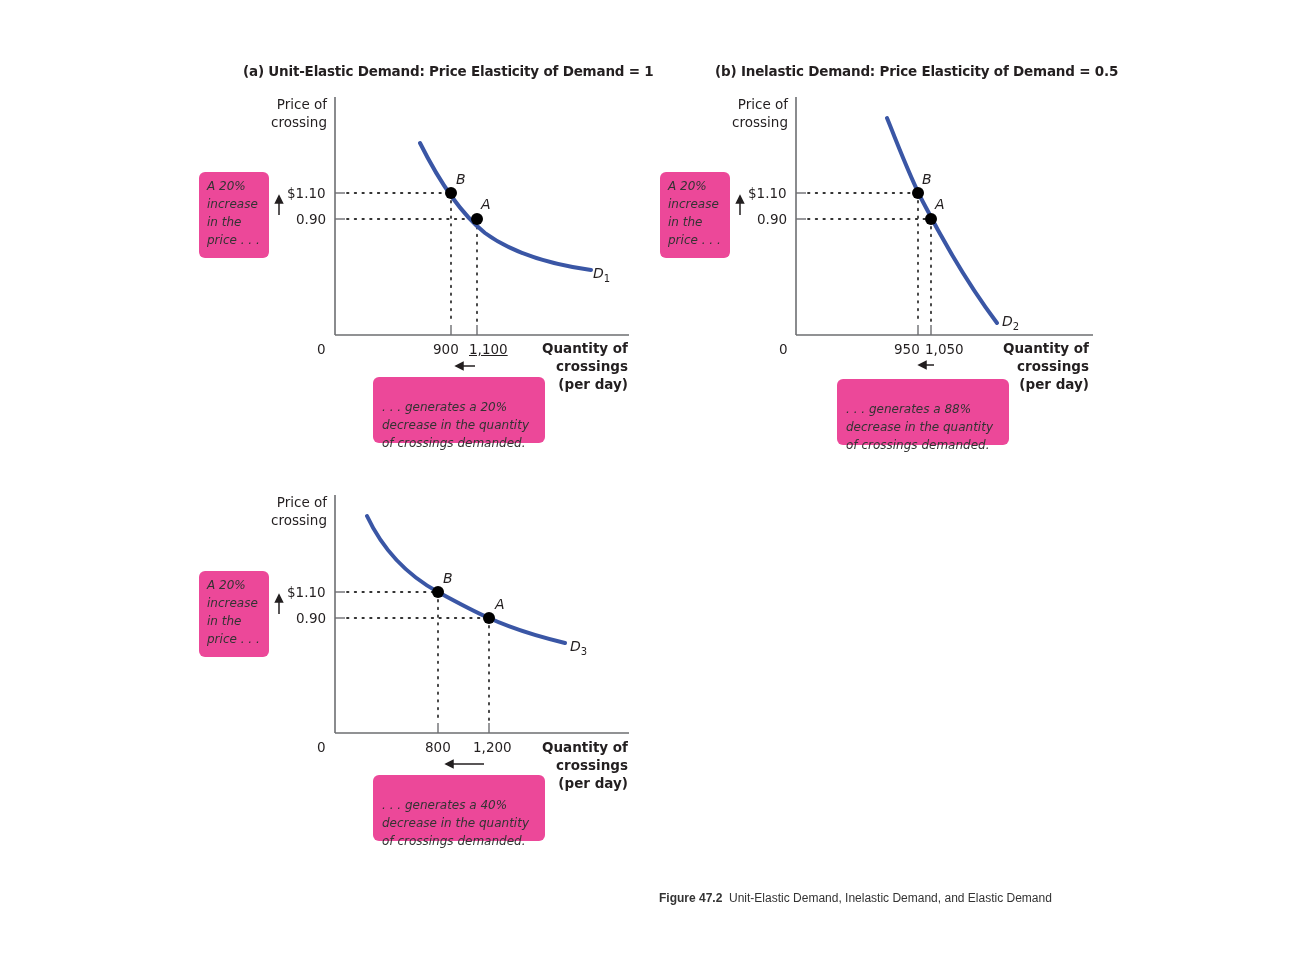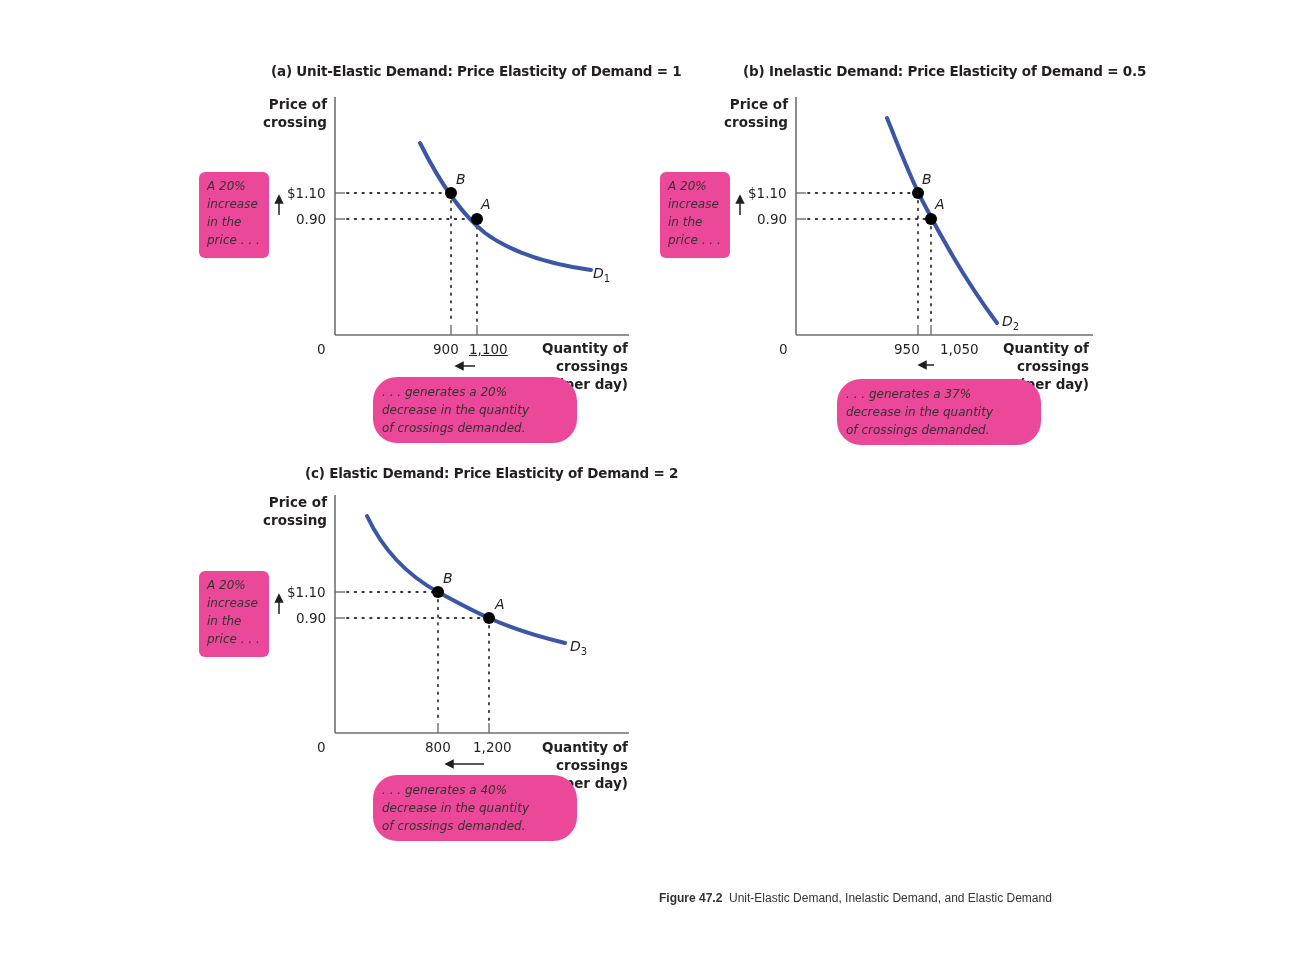--- a/index.html
+++ b/index.html
@@ -1,31 +1,31 @@
 <!DOCTYPE html>
 <html><head>
   <meta charset="utf-8">
   <style>
     html, body { margin: 0; padding: 0; background: #ffffff; }
     body { width: 1293px; height: 970px; position: relative; overflow: hidden;
            font-family: "DejaVu Sans", sans-serif; color: #231f20; }
     .panel { position: absolute; width: 460px; height: 400px; }
     .panel svg { position: absolute; left: 0; top: 0; overflow: visible; }
     .ptitle { position: absolute; font-family: "DejaVu Sans", sans-serif; font-weight: bold;
-              font-size: 13.5px; white-space: nowrap; letter-spacing: -0.2px; margin-left: 28px; }
-    .ylabel { position: absolute; font-weight: bold; font-size: 13.5px; text-align: right;
+              font-size: 13.5px; white-space: nowrap; letter-spacing: -0.2px; }
+    .ylabel { position: absolute; font-weight: normal; font-size: 13.5px; text-align: right;
               line-height: 18px; white-space: nowrap; }
     .xlabel { position: absolute; font-weight: bold; font-size: 13.5px; text-align: right;
               line-height: 18px; white-space: nowrap; }
     .tick { position: absolute; font-size: 13.5px; white-space: nowrap; }
     .callout { position: absolute; background: #ec4899; border-radius: 6px;
                font-style: italic; font-size: 12px; line-height: 18px; color: #333;
                box-sizing: border-box; }
     .callout-left { width: 70px; height: 86px; padding: 5px 0 0 8px; }
-    .callout-bottom { width: 204px; height: 66px; padding: 6px 0 0 9px; border-radius: 24px; }
+    .callout-bottom { width: 172px; height: 66px; padding: 21px 0 0 9px; }
     .callout span { display: block; white-space: nowrap; }
     .plabel { position: absolute; font-style: italic; font-size: 14px; }
     .dlabel { position: absolute; font-style: italic; font-size: 14px; }
     .dlabel sub { font-size: 10px; font-style: normal; }
     .caption { position: absolute; left: 659px; top: 891px; font-family: "Liberation Sans", sans-serif;
                color: #333; }
     .caption .l1, .caption .l2 { font-size: 12px; line-height: 15px; white-space: nowrap; }
     .caption .l3 { font-size: 14px; line-height: 17px; white-space: nowrap; }
     .caption b { font-weight: bold; }
   </style>
@@ -104,41 +104,40 @@
     <path d="M 85 160 L 85 143 M 81.5 148 L 85 141 L 88.5 148 Z" stroke="#231f20" stroke-width="1.5" fill="#231f20"></path>
     <path d="M 279 310 L 266 310 M 271 306.5 L 264 310 L 271 313.5 Z" stroke="#231f20" stroke-width="1.5" fill="#231f20"></path>
   </svg>
   <div class="plabel" style="left:267px; top:116px;">B</div>
   <div class="plabel" style="left:280px; top:141px;">A</div>
   <div class="dlabel" style="left:347px; top:258px;"><span>D</span><sub>2</sub></div>
   <div class="tick" style="left:93px; top:130px;">$1.10</div>
   <div class="tick" style="left:102px; top:156px;">0.90</div>
   <div class="tick" style="left:124px; top:286px;">0</div>
   <div class="tick" style="left:239px; top:286px;">950</div>
-  <div class="tick" style="left:270px; top:286px;margin-left:15px;">1,050</div>
+  <div class="tick" style="left:270px; top:286px;">1,050</div>
   <div class="xlabel" style="right:26px; top:284px;">
     <div>Quantity of</div>
     <div>crossings</div>
     <div>(per day)</div>
   </div>
   <div class="callout callout-left" style="left:5px; top:117px;">
     <span>A 20%</span>
     <span>increase</span>
     <span>in the</span>
     <span>price . . .</span>
   </div>
   <div class="callout callout-bottom" style="left:182px; top:324px;">
-    <span>. . . generates a 37%</span>
+    <span>. . . generates a 88%</span>
     <span>decrease in the quantity</span>
     <span>of crossings demanded.</span>
   </div>
 </div>
 
 <div class="panel" style="left:195px; top:455px;">
-  <div class="ptitle" style="left:82px; top:10px;">(c) Elastic Demand: Price Elasticity of Demand = 2</div>
   <div class="ylabel" style="right:328px; top:38px;">
     <div>Price of</div>
     <div>crossing</div>
   </div>
   <svg width="460" height="400">
     <line x1="140" y1="40" x2="140" y2="278" stroke="#6d6e71" stroke-width="1.6"></line>
     <line x1="140" y1="278" x2="434" y2="278" stroke="#6d6e71" stroke-width="1.6"></line>
     <line x1="140" y1="137" x2="150" y2="137" stroke="#6d6e71" stroke-width="1.4"></line>
     <line x1="140" y1="163" x2="150" y2="163" stroke="#6d6e71" stroke-width="1.4"></line>
     <line x1="243" y1="268" x2="243" y2="278" stroke="#6d6e71" stroke-width="1.4"></line>

